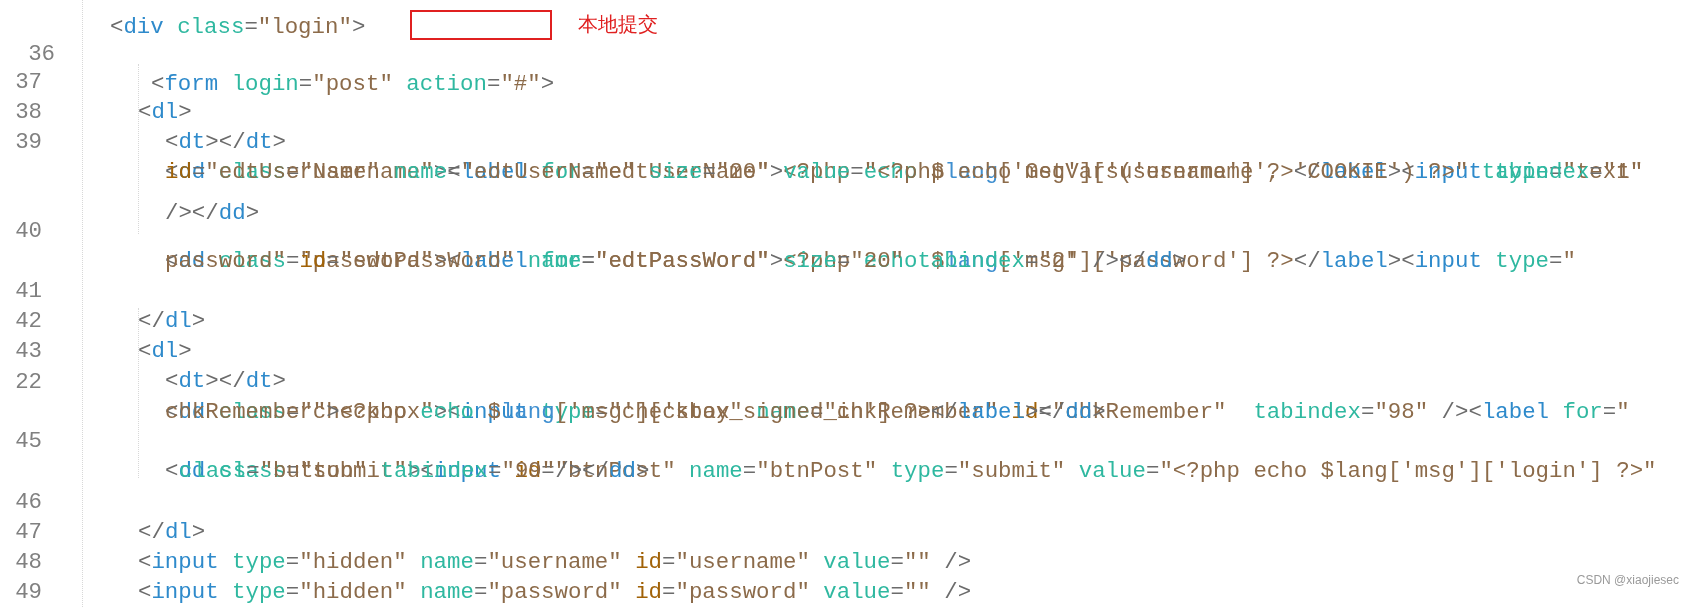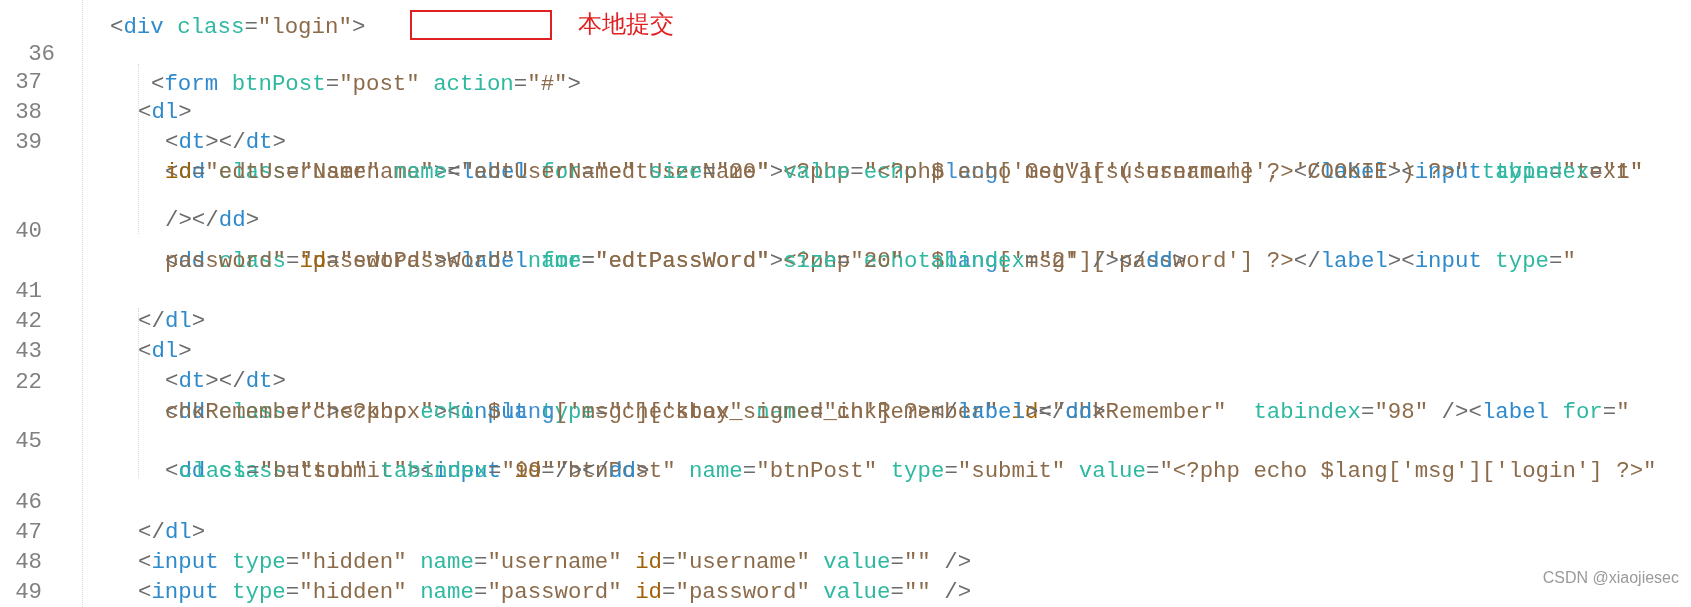--- a/index.html
+++ b/index.html
@@ -15,38 +15,38 @@
     .guide { position: absolute; left: 138px; width: 0; border-left: 1px dotted #d8d8d8; }
     .p { color: #6b6b6b; }   
     .t { color: #2e8acb; }   
     .a { color: #2fb8a0; }   
     .s { color: #8c6b4a; }   
     .o { color: #a16207; }   
     .k { color: #2fb8a0; text-align: center; }   
     .v { color: #3f8fd0; }   
     .cut { top: -20px; }
     .red-box { position: absolute; left: 410px; top: 10px; width: 142px; height: 30px; border: 2px solid #e02020; box-sizing: border-box; }
-    .annotation { position: absolute; left: 578px; top: 8px; font-family: "DejaVu Sans", sans-serif; font-size: 24px; color: #e02020; line-height: 32px; }
-    .watermark { position: absolute; right: 12px; bottom: 20px; font-family: "Liberation Sans", sans-serif; font-size: 16px; color: #9a9a9a; }
+    .annotation { position: absolute; left: 578px; top: 8px; font-family: "DejaVu Sans", sans-serif; font-size: 20px; color: #e02020; line-height: 32px; }
+    .watermark { position: absolute; right: 12px; bottom: 20px; font-family: "Liberation Sans", sans-serif; font-size: 12px; color: #9a9a9a; }
   </style>
 </head>
 <body>
 
 <div class="editor">
   <div class="gutter-line"></div>
   <div class="guide" style="top:64px;height:170px;"></div>
   <div class="guide" style="top:308px;height:170px;"></div>
 
   <div class="line cut" style="top:-18px;">
     <span class="code" style="left:110px;"><span class="p">&lt;</span><span class="t">div</span> <span class="a">class</span><span class="p">=</span><span class="s">"login"</span><span class="p">&gt;</span></span>
   </div>
 
   <div class="line" style="top:9px;margin-left:13px;">
     <span class="ln">36</span>
-    <span class="code"><span class="p">&lt;</span><span class="t">form</span> <span class="a">btnPost</span><span class="p">=</span><span class="s">"post"</span> <span class="a">action</span><span class="p">=</span><span class="s">"#"</span><span class="p">&gt;</span></span>
+    <span class="code"><span class="p">&lt;</span><span class="t">form</span> <span class="a">login</span><span class="p">=</span><span class="s">"post"</span> <span class="a">action</span><span class="p">=</span><span class="s">"#"</span><span class="p">&gt;</span></span>
   </div>
   <div class="red-box"></div>
   <div class="annotation">本地提交</div>
 
   <div class="line" style="top:37px;">
     <span class="ln">37</span>
     <span class="code"><span class="p">&lt;</span><span class="t">dl</span><span class="p">&gt;</span></span>
   </div>
 
   <div class="line" style="top:67px;">
@@ -54,21 +54,21 @@
     <span class="code i2"><span class="p">&lt;</span><span class="t">dt</span><span class="p">&gt;&lt;/</span><span class="t">dt</span><span class="p">&gt;</span></span>
   </div>
 
   <div class="line" style="top:97px;">
     <span class="ln">39</span>
     <span class="code i2"><span class="p">&lt;</span><span class="t">dd</span> <span class="a">class</span><span class="p">=</span><span class="s">"username"</span><span class="p">&gt;&lt;</span><span class="t">label</span> <span class="a">for</span><span class="p">=</span><span class="s">"edtUserName"</span><span class="p">&gt;</span><span class="s">&lt;?php</span> <span class="k">echo</span> <span class="s">$</span><span class="v">lang</span><span class="s">['msg']['username'] ?&gt;</span><span class="p">&lt;/</span><span class="t">label</span><span class="p">&gt;&lt;</span><span class="t">input</span> <span class="a">type</span><span class="p">=</span><span class="s">"text"</span></span>
   </div>
   <div class="line" style="top:127px;">
     <span class="code i2"><span class="o">id</span><span class="p">=</span><span class="s">"edtUserName"</span> <span class="a">name</span><span class="p">=</span><span class="s">"edtUserName"</span> <span class="a">size</span><span class="p">=</span><span class="s">"20"</span> <span class="a">value</span><span class="p">=</span><span class="s">"&lt;?php echo GetVars('username', 'COOKIE') ?&gt;"</span> <span class="a">tabindex</span><span class="p">=</span><span class="s">"1"</span></span>
   </div>
-  <div class="line" style="top:175px;">
+  <div class="line" style="top:168px;">
     <span class="code i2"><span class="p">/&gt;&lt;/</span><span class="t">dd</span><span class="p">&gt;</span></span>
   </div>
 
   <div class="line" style="top:186px;">
     <span class="ln">40</span>
     <span class="code i2"><span class="p">&lt;</span><span class="t">dd</span> <span class="a">class</span><span class="p">=</span><span class="s">"password"</span><span class="p">&gt;&lt;</span><span class="t">label</span> <span class="a">for</span><span class="p">=</span><span class="s">"edtPassWord"</span><span class="p">&gt;</span><span class="s">&lt;?php</span> <span class="k">echo</span> <span class="s">$</span><span class="v">lang</span><span class="s">['msg']['password'] ?&gt;</span><span class="p">&lt;/</span><span class="t">label</span><span class="p">&gt;&lt;</span><span class="t">input</span> <span class="a">type</span><span class="p">=</span><span class="s">"</span></span>
   </div>
   <div class="line" style="top:216px;">
     <span class="code i2"><span class="s">password"</span> <span class="o">id</span><span class="p">=</span><span class="s">"edtPassWord"</span> <span class="a">name</span><span class="p">=</span><span class="s">"edtPassWord"</span> <span class="a">size</span><span class="p">=</span><span class="s">"20"</span> <span class="a">tabindex</span><span class="p">=</span><span class="s">"2"</span> <span class="p">/&gt;&lt;/</span><span class="t">dd</span><span class="p">&gt;</span></span>
   </div>

